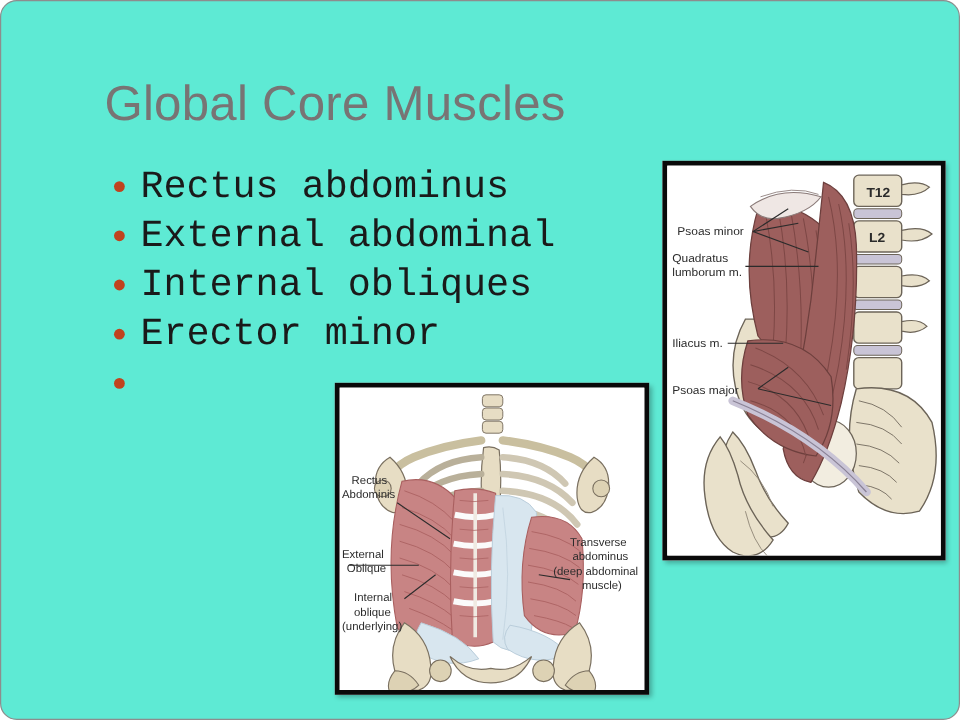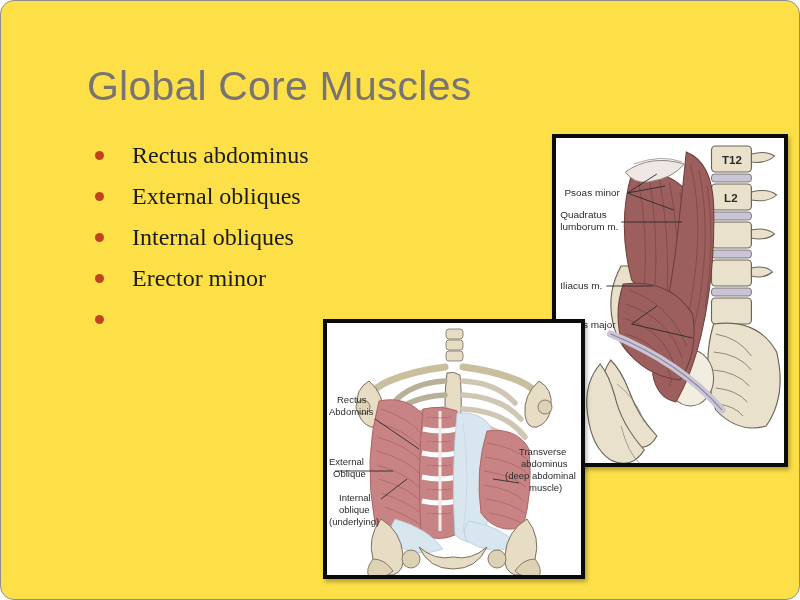--- a/index.html
+++ b/index.html
@@ -1,48 +1,48 @@
 <!DOCTYPE html>
 <html><head>
 <meta charset="utf-8">
 <style>
   html,body{margin:0;padding:0;background:#fff;}
   body{width:800px;height:600px;overflow:hidden;font-family:"Liberation Sans",sans-serif;}
 
   #slide{
-    position:relative;width:800px;height:600px;background:#fde047;
+    position:relative;width:800px;height:600px;background:#5eead4;
     border:1px solid #8d8d8d;border-radius:14px;box-sizing:border-box;overflow:hidden;
   }
 
   
   #title{
     position:absolute;left:86px;top:62px;
     font-family:"Liberation Sans",sans-serif;
     font-size:41px;font-weight:400;color:#787474;letter-spacing:.2px;
     white-space:nowrap;
   }
 
   
   #bullets{position:absolute;left:90px;top:134px;width:440px;}
   .bullet-row{position:relative;height:41px;line-height:41px;}
   .bullet-dot{
     position:absolute;left:4px;top:16px;width:9px;height:9px;border-radius:50%;
     background:#c0431e;
   }
   .bullet-text{
     position:absolute;left:26px;top:0;
-    font-family:Liberation Serif, serif;
-    font-size:24px;color:#1a1a1a;white-space:nowrap;margin-left:15px;
+    font-family:Liberation Mono, monospace;
+    font-size:32px;color:#1a1a1a;white-space:nowrap;
   }
 
   
   .figframe{position:absolute;background:#ffffff;border:4px solid #0a0a0a;box-sizing:border-box;
             box-shadow:2px 3px 4px rgba(0,0,0,.28);}
   #fig-psoas{left:551px;top:133px;width:236px;height:333px;}
-  #fig-abs{left:278px;top:318px;width:262px;height:260px;margin-left:44px;}
+  #fig-abs{left:278px;top:318px;width:262px;height:260px;}
   .figframe svg{display:block;width:100%;height:100%;}
 
   .lbl{font-family:"Liberation Sans",sans-serif;fill:#2b2b2b;}
   .lead{stroke:#2b2b2b;stroke-width:.9;fill:none;}
 </style>
 </head>
 <body>
 
 <div id="slide">
 
@@ -50,21 +50,21 @@
 
   <div id="bullets">
 
     <div class="bullet-row">
       <span class="bullet-dot"></span>
       <span class="bullet-text">Rectus abdominus</span>
     </div>
 
     <div class="bullet-row">
       <span class="bullet-dot"></span>
-      <span class="bullet-text">External obliques</span>
+      <span class="bullet-text">External abdominal</span>
     </div>
 
     <div class="bullet-row">
       <span class="bullet-dot"></span>
       <span class="bullet-text">Internal obliques</span>
     </div>
 
 
     <div class="bullet-row">
       <span class="bullet-dot"></span>

